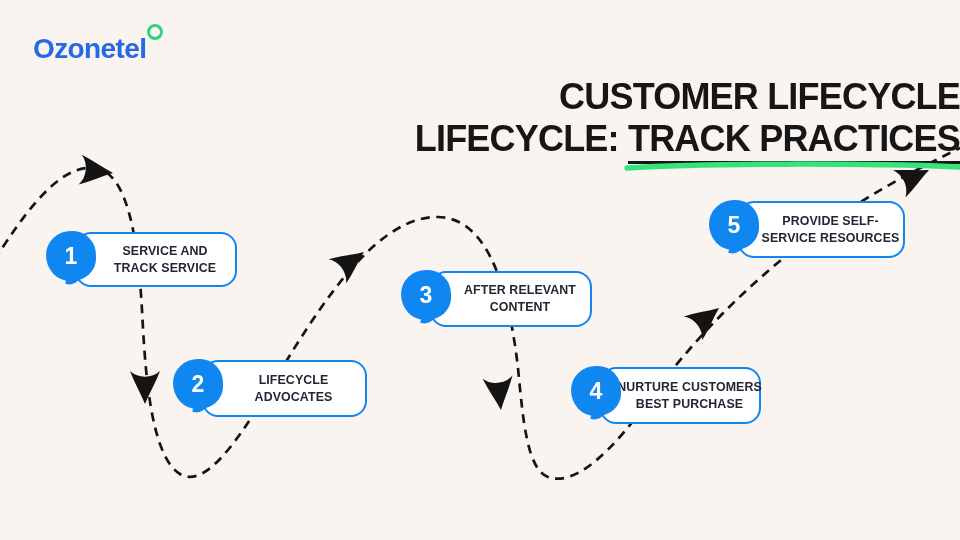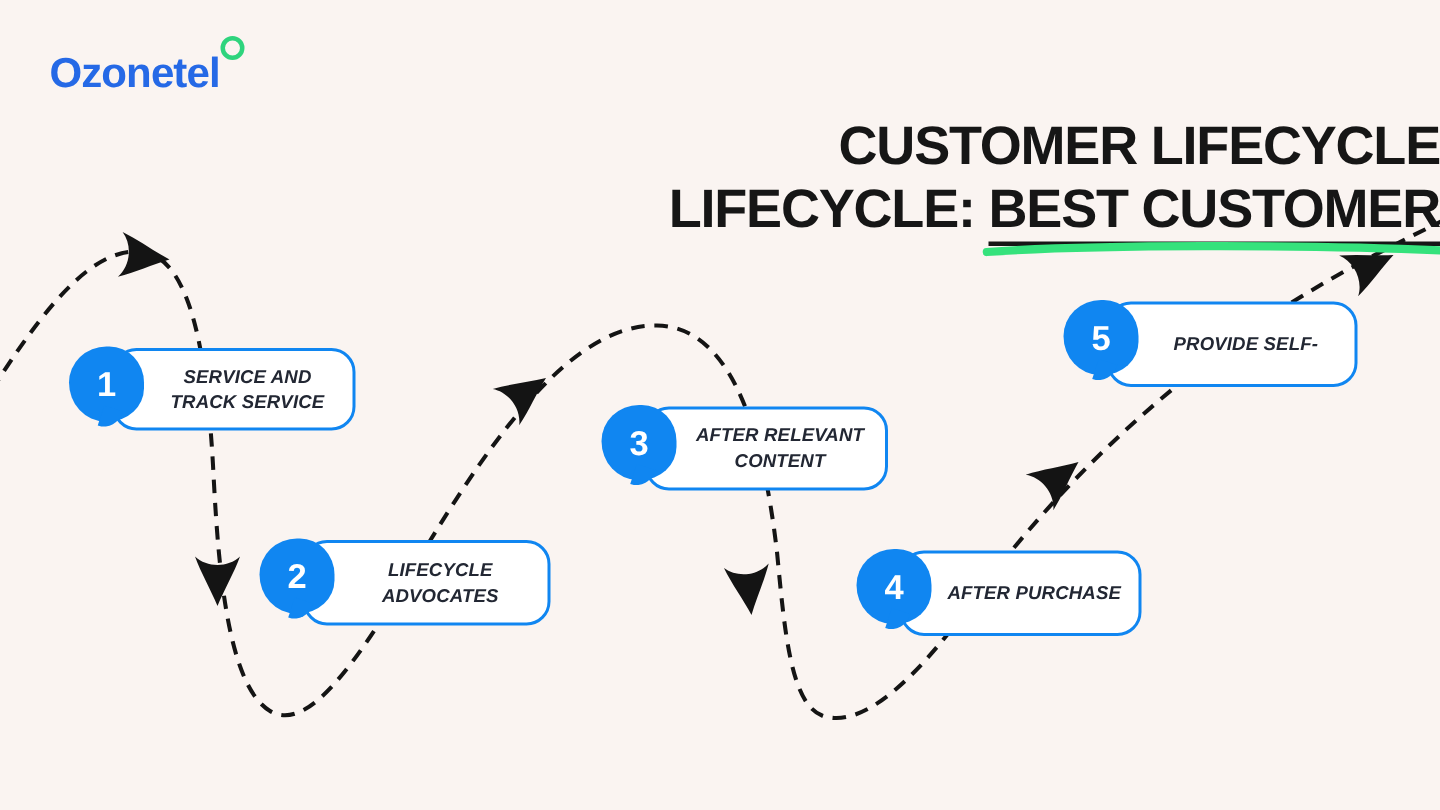--- a/index.html
+++ b/index.html
@@ -40,21 +40,21 @@
   .flow-svg .arrowhead{fill:var(--path-black,#141414); stroke:none;}
   
   .step{position:absolute; z-index:3;}
   .box{
     position:relative; z-index:1; box-sizing:border-box; width:100%; height:100%;
     background:#ffffff; border:2.6px solid var(--accent-blue,#1086f1);
     border-radius:16px;
     display:flex; flex-direction:column; align-items:center; justify-content:center;
     padding-left:24px; padding-right:6px;
     font-size:12.4px; font-weight:bold; color:var(--step-text,#222733);
-    line-height:17px; letter-spacing:0.1px; text-align:center; white-space:nowrap;font-style:italic;
+    line-height:17px; letter-spacing:0.1px; text-align:center; white-space:nowrap;
   }
   .bubble{
     position:absolute; left:-29px; top:-1px; z-index:2;
     width:50px; height:50px;
     background:var(--accent-blue,#1086f1);
     border-radius:52% 48% 50% 50% / 50% 50% 46% 54%;
     display:flex; align-items:center; justify-content:center;
     color:#ffffff; font-size:23px; font-weight:bold;
   }
   .bubble::after{
@@ -73,21 +73,21 @@
 <body>
 
 <div class="stage">
 
   <div class="logo">
     <span class="logo-text">Ozonetel</span><span class="logo-ring"></span>
   </div>
 
   <div class="title">
     <div>CUSTOMER LIFECYCLE</div>
-    <div><span>LIFECYCLE: </span><span class="hl"><span>BEST CUSTOMER</span><svg viewBox="0 0 340 12" preserveAspectRatio="none">
+    <div><span>LIFECYCLE: </span><span class="hl"><span>TRACK PRACTICES</span><svg viewBox="0 0 340 12" preserveAspectRatio="none">
             <path d="M4 8 C 80 3, 240 3, 336 7"></path>
           </svg></span></div>
   </div>
 
   <svg class="flow-svg" width="960" height="540" viewBox="0 0 960 540">
     <path class="wave" d="M -30 300
          C 15 225, 55 163, 95 168
          C 128 172, 138 240, 142 310
          C 145 368, 150 456, 180 474
          C 208 491, 245 430, 287 360
@@ -145,26 +145,28 @@
       <span>AFTER RELEVANT</span>
       <span>CONTENT</span>
     </div>
   </div>
 
   <div class="step step-4">
     <div class="bubble">
         <span>4</span>
       </div>
     <div class="box">
-      <span>AFTER PURCHASE</span>
+      <span>NURTURE CUSTOMERS</span>
+      <span>BEST PURCHASE</span>
     </div>
   </div>
 
   <div class="step step-5">
     <div class="bubble">
         <span>5</span>
       </div>
     <div class="box">
       <span>PROVIDE SELF-</span>
+      <span>SERVICE RESOURCES</span>
     </div>
   </div>
 
 </div>
 
 </body></html>

